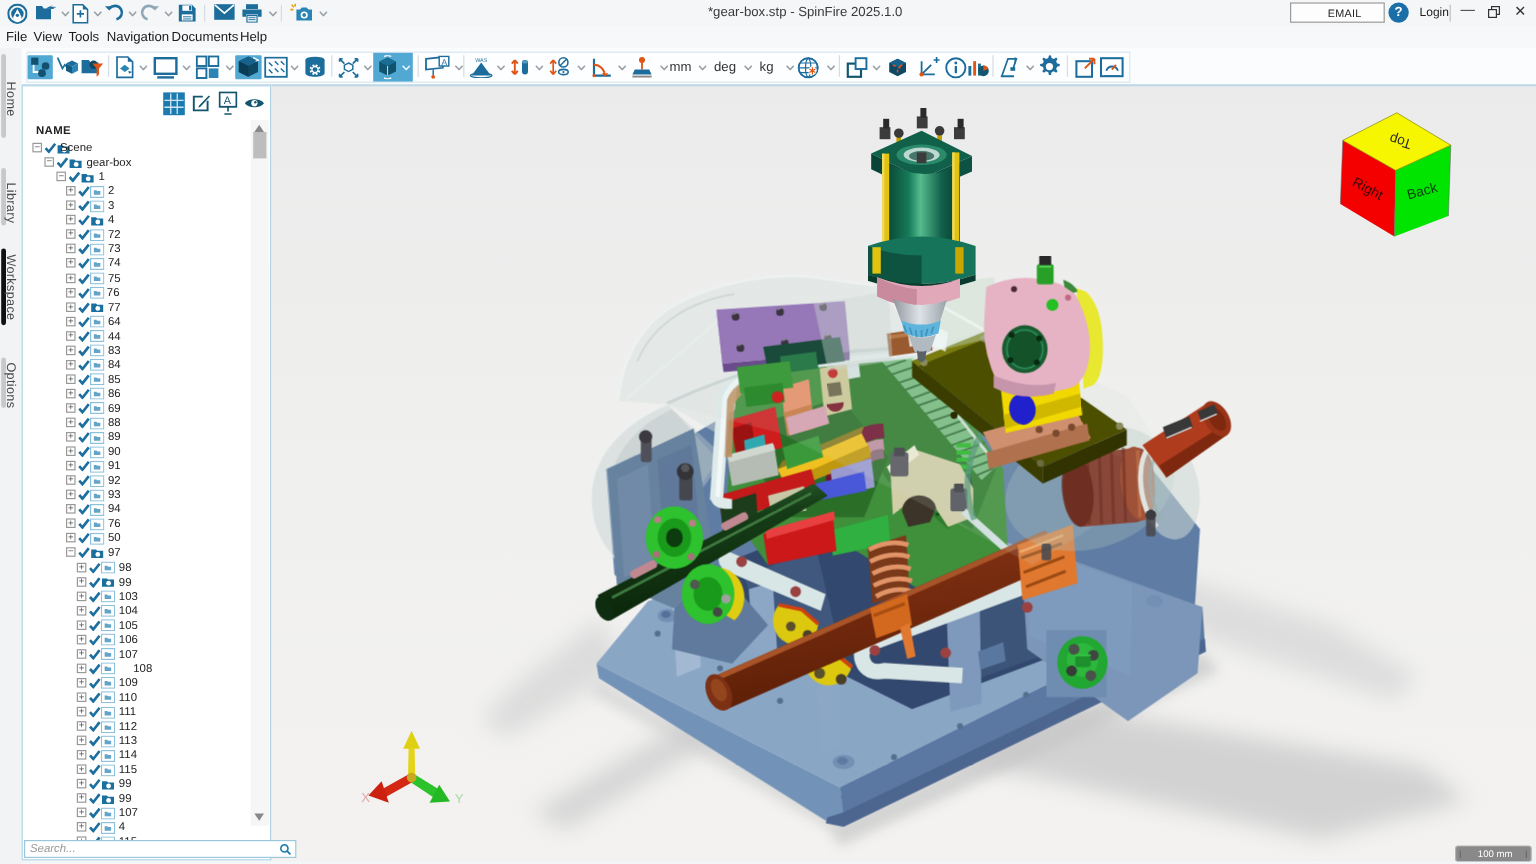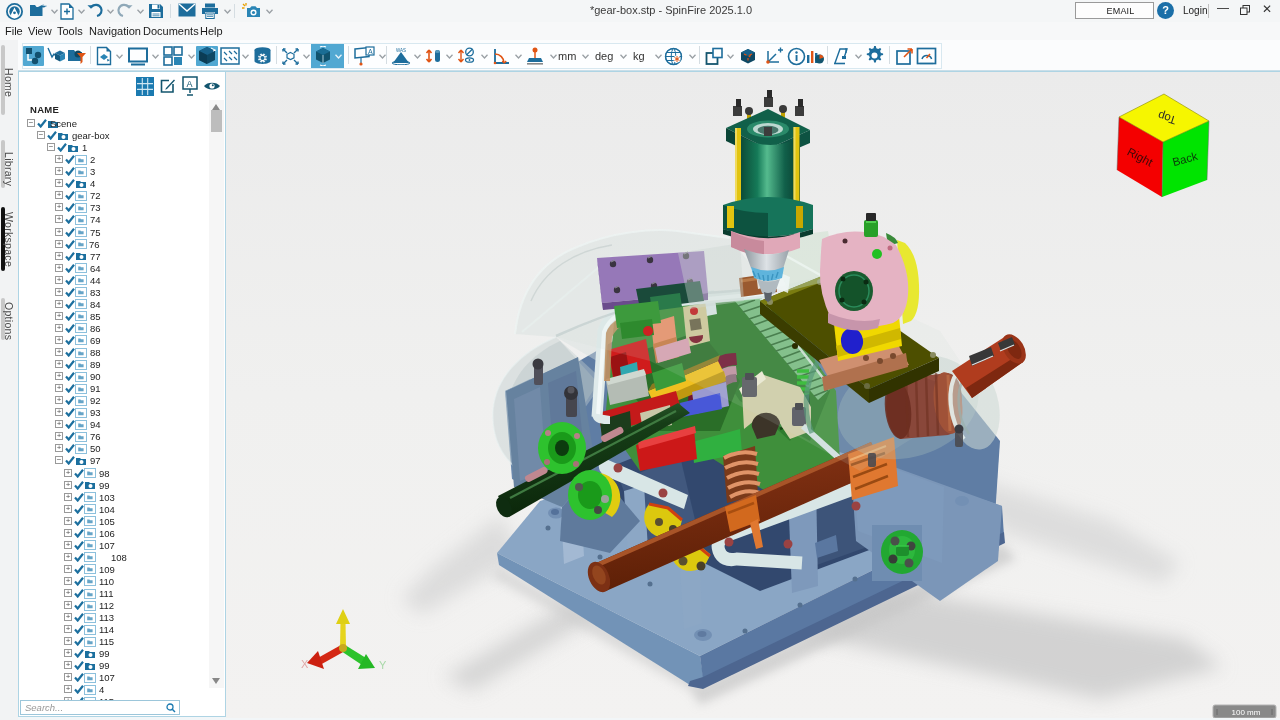--- a/index.html
+++ b/index.html
@@ -31,21 +31,21 @@
 .pname { position:absolute; left:11px; top:32px; font-size:9.5px; font-weight:bold; color:#222; letter-spacing:0.3px; }
 .treewrap { position:absolute; left:0; top:27px; width:206px; height:607px; overflow:hidden; }
 .trow { position:absolute; left:0; height:12px; width:206px; font-size:9.5px; color:#222; }
 .eb { position:absolute; top:1.5px; width:8px; height:8px; border:1px solid #999; background:#fff; font-size:8px; line-height:6px; text-align:center; color:#555; }
 .chk { position:absolute; top:1.5px; }
 .ticon { position:absolute; top:1px; }
 .tlbl { position:absolute; top:0.5px; }
 .scroll { position:absolute; right:1px; top:28px; width:15px; height:588px; background:#f6f6f6; }
 .sarr { position:absolute; left:3px; width:0; height:0; border-left:4.5px solid transparent; border-right:4.5px solid transparent; }
 .thumb { position:absolute; left:2px; top:10px; width:11px; height:22px; background:#bdbdbd; }
-.search { position:absolute; left:1px; bottom:1px; width:160px; height:15px; background:#fff; border:1px solid #9cc6da; }
+.search { position:absolute; left:1px; bottom:1px; width:227px; height:15px; background:#fff; border:1px solid #9cc6da; }
 .search span { position:absolute; left:4px; top:1px; font-size:9.5px; font-style:italic; color:#999; }
 .viewport { position:absolute; left:226px; top:71px; width:1054px; height:646px; border-top:1px solid #aed4e4; border-bottom:1px solid #aed4e4; background:#efefef; }
 </style></head>
 <body>
 <div class="titlebar">
 <svg class="ti" style="left:6px" width="17" height="17" viewBox="0 0 17 17">
       <circle cx="8.5" cy="8.5" r="7.6" fill="none" stroke="#1d6d9c" stroke-width="1.8"></circle>
       <circle cx="8.5" cy="8.5" r="5.2" fill="#1d6d9c"></circle>
       <path d="M8.5 4.5 l2.8 5.5 a3.4 3.4 0 1 1 -5.6 0 z" fill="#fff"></path>
       <circle cx="8.5" cy="9.8" r="1.4" fill="#1d6d9c"></circle>

